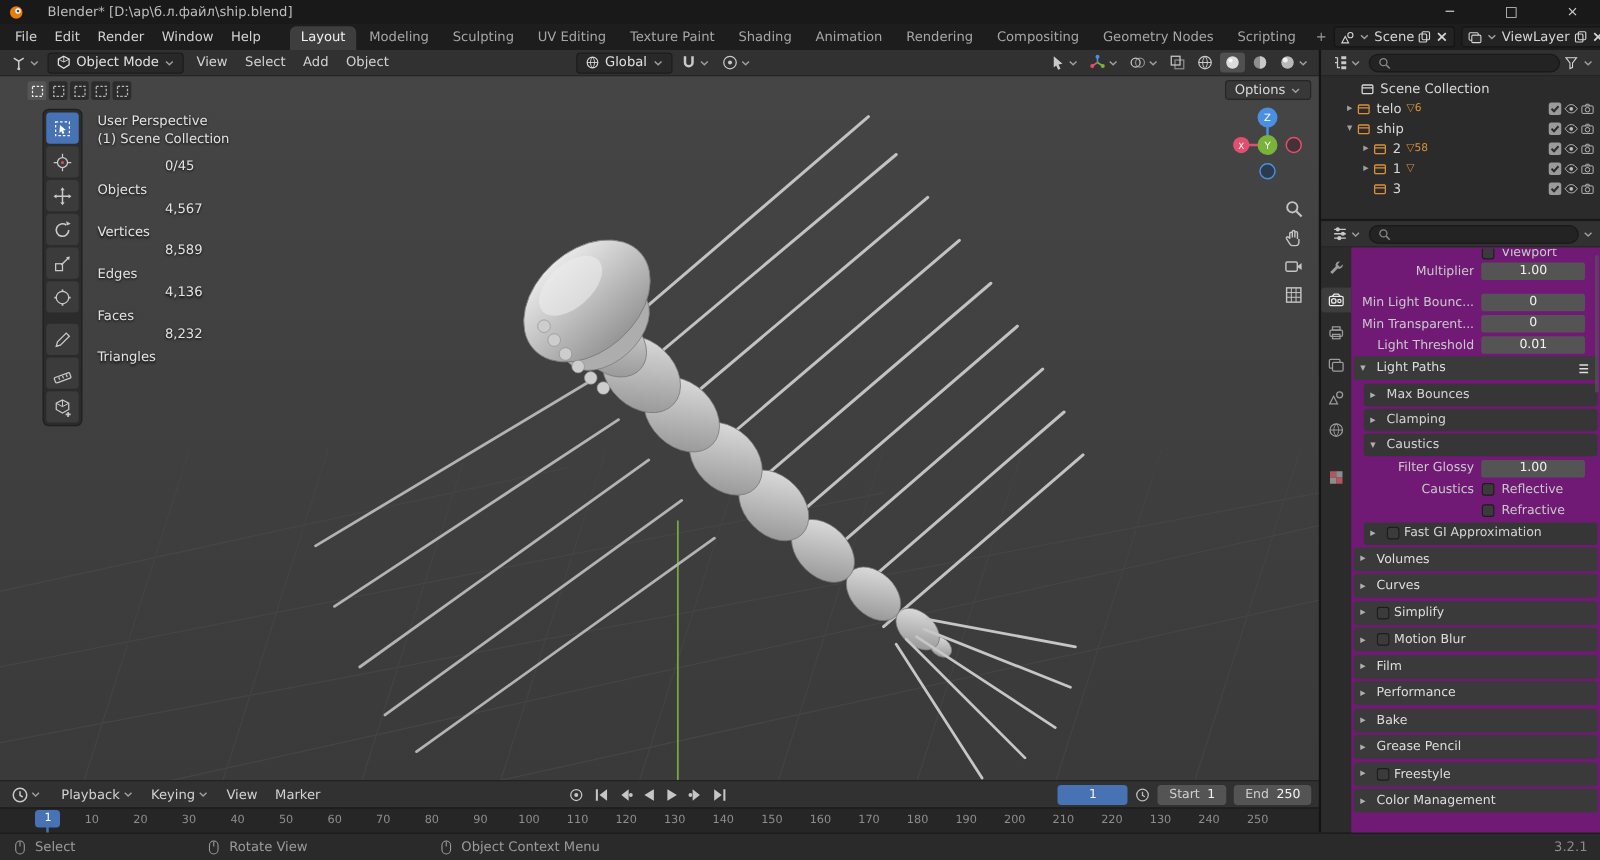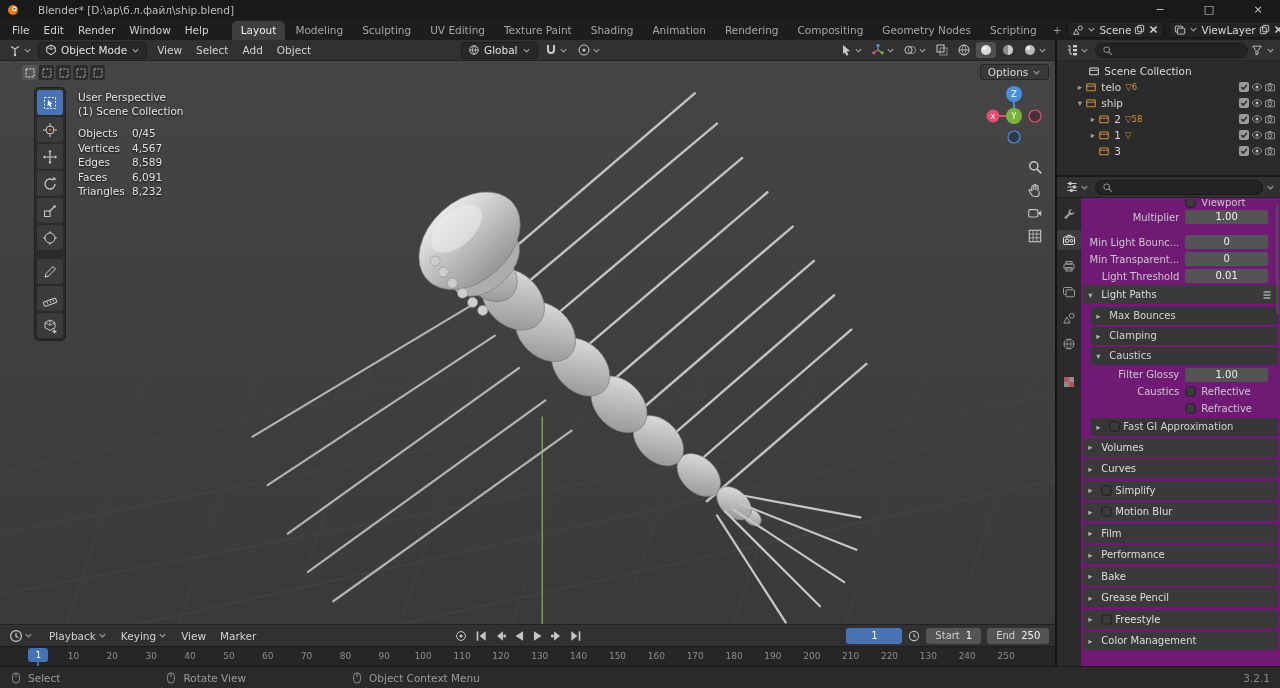--- a/index.html
+++ b/index.html
@@ -48,21 +48,21 @@
   .ts-box.active{background:#555;color:#eee;}
   .options{position:absolute;right:6px;top:3px;display:flex;align-items:center;gap:4px;background:#383838;border:1px solid #262626;border-radius:3px;padding:1px 7px;color:#d8d8d8;font-size:10.5px;}
   .toolbar{position:absolute;left:34px;top:26px;width:32px;background:rgba(40,40,40,.85);border:1px solid #1f1f1f;border-radius:5px;padding:2px;display:flex;flex-direction:column;gap:2px;}
   .tool-btn{height:25px;border-radius:3px;display:flex;align-items:center;justify-content:center;color:#c9c9c9;background:#3b3b3b;}
   .tool-btn.active{background:#4772b3;color:#fff;}
   .tool-btn.grp{margin-top:7px;}
   .stats{position:absolute;left:78px;top:30px;color:#e3e3e3;text-shadow:0 1px 2px rgba(0,0,0,.85);font-size:10.5px;}
   .stat-title{margin-bottom:2px;}
   .stat-sub{margin-bottom:9px;}
   .stat-row{display:flex;line-height:14.5px;}
-  .s-label{width:54px;}
+  .s-label{width:54px;margin-top:19px;}
   .gizmo{position:absolute;right:11px;top:24px;width:60px;height:60px;}
   .navicons{position:absolute;right:12px;top:98px;display:flex;flex-direction:column;gap:7px;color:#c4c4c4;align-items:center;}
 
   
   .outliner{height:137px;display:flex;flex-direction:column;background:#2b2b2b;border-bottom:2px solid #191919;flex:0 0 auto;}
   .searchpill{flex:1;display:flex;align-items:center;gap:4px;background:#232323;border:1px solid #191919;border-radius:9px;height:15px;padding:0 6px;color:#8a8a8a;}
   .o-tree{flex:1;padding-top:2px;overflow:hidden;}
   .orow{display:flex;align-items:center;height:16px;font-size:10.5px;color:#d8d8d8;padding-right:4px;}
   .disc-o{width:11px;text-align:center;color:#9f9f9f;font-size:8.5px;}
   .o-icon{color:#d9913e;margin-right:4px;}
@@ -584,21 +584,21 @@
               <div class="stat-row">
                 <span class="s-label">Vertices</span>
                 <span class="s-val">4,567</span>
               </div>
               <div class="stat-row">
                 <span class="s-label">Edges</span>
                 <span class="s-val">8,589</span>
               </div>
               <div class="stat-row">
                 <span class="s-label">Faces</span>
-                <span class="s-val">6,091</span>
+                <span class="s-val">4,136</span>
               </div>
               <div class="stat-row">
                 <span class="s-label">Triangles</span>
                 <span class="s-val">8,232</span>
               </div>
             </div>
         </div>
 
         <div class="gizmo">
           <svg viewBox="0 0 60 60">

